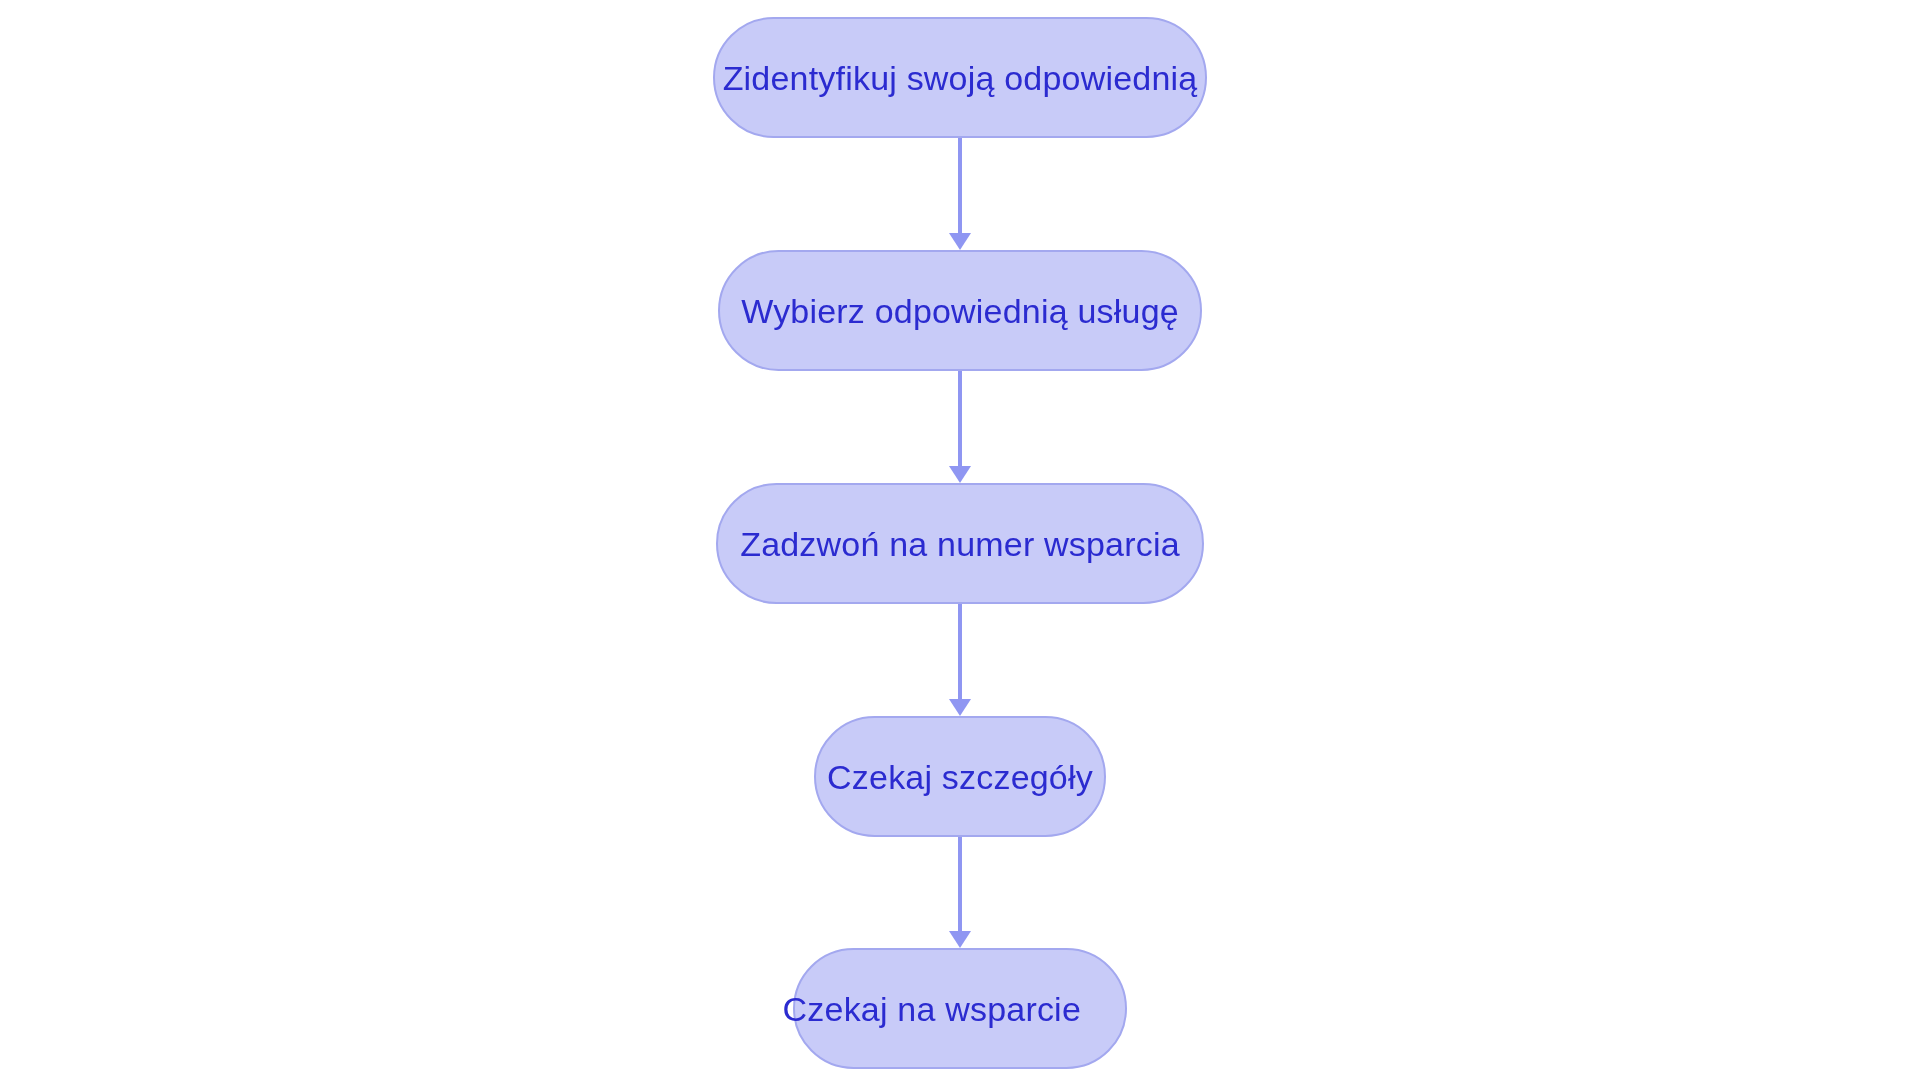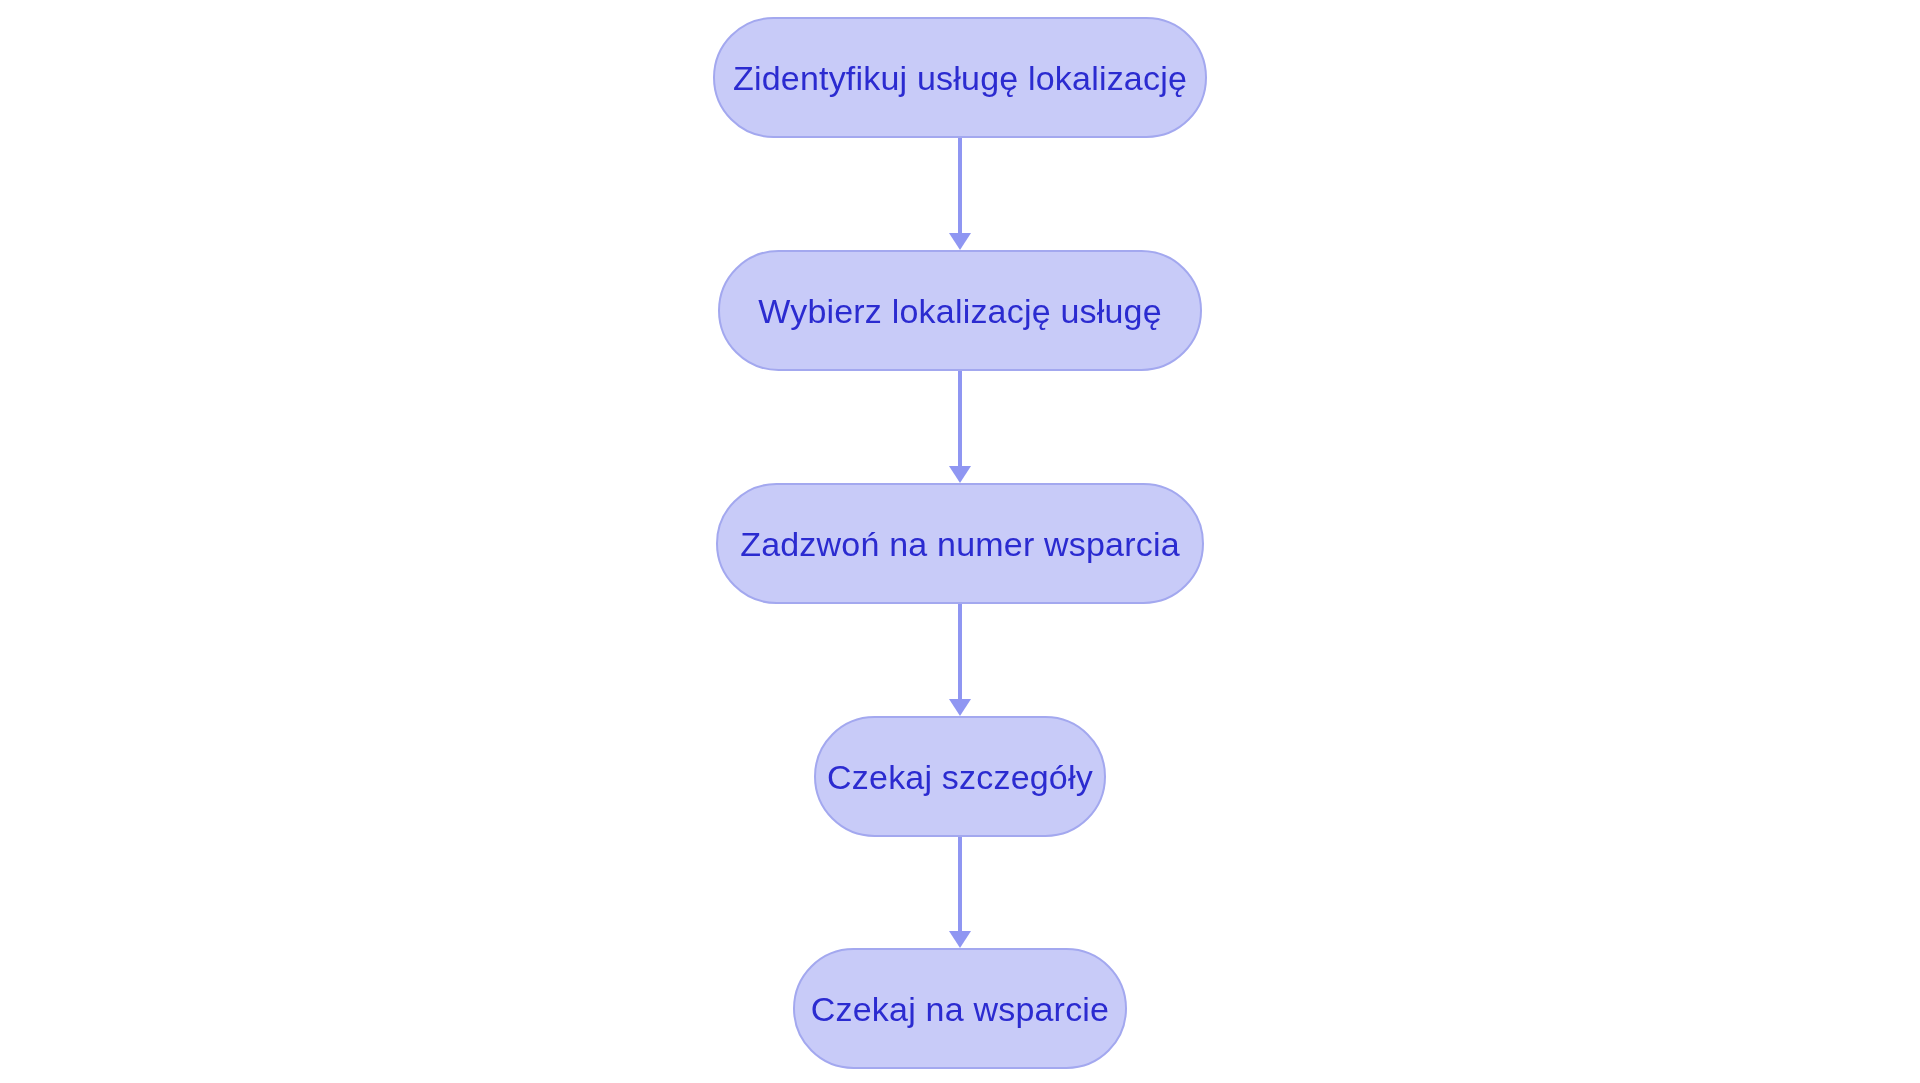--- a/index.html
+++ b/index.html
@@ -56,21 +56,21 @@
   .flow-node .node-label {
     display: block;
     pointer-events: none;
   }
 
   
   .node-w1 { width: 494px; }
   .node-w2 { width: 484px; }
   .node-w3 { width: 488px; }
   .node-w4 { width: 292px; }
-  .node-w5 { width: 334px; }
+  .node-w5 { width: 334px; justify-content: flex-end; }
 
   
   .flow-connector {
     position: relative;
     width: 24px;
     display: flex;
     flex-direction: column;
     align-items: center;
     justify-content: flex-start;
   }
@@ -98,30 +98,30 @@
 </style>
 </head>
 <body>
 
 <div id="flowchart-root">
   <div class="flow-column">
 
     <div class="spacer-top"></div>
 
     <div class="flow-node node-w1">
-      <span class="node-label">Zidentyfikuj usługę lokalizację</span>
+      <span class="node-label">Zidentyfikuj swoją odpowiednią</span>
     </div>
 
     <div class="flow-connector conn-h1">
       <div class="connector-line"></div>
       <div class="connector-head"></div>
     </div>
 
     <div class="flow-node node-w2">
-      <span class="node-label">Wybierz lokalizację usługę</span>
+      <span class="node-label">Wybierz odpowiednią usługę</span>
     </div>
 
     <div class="flow-connector conn-h2">
       <div class="connector-line"></div>
       <div class="connector-head"></div>
     </div>
 
     <div class="flow-node node-w3">
       <span class="node-label">Zadzwoń na numer wsparcia</span>
     </div>

